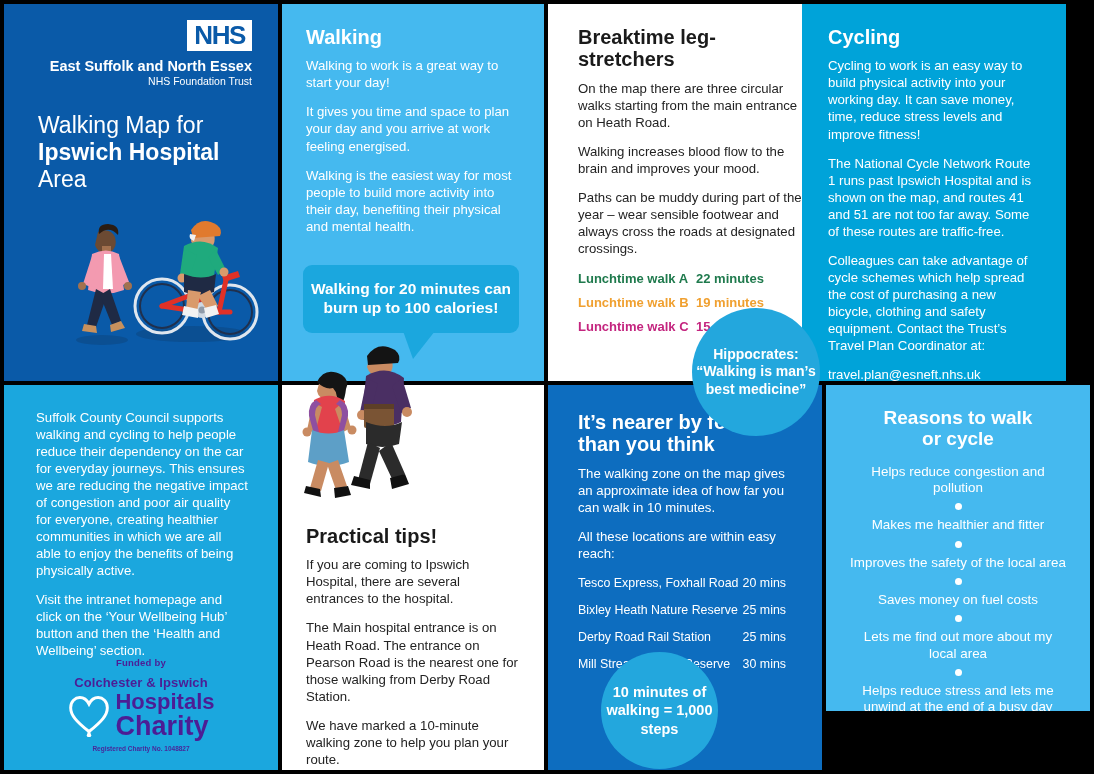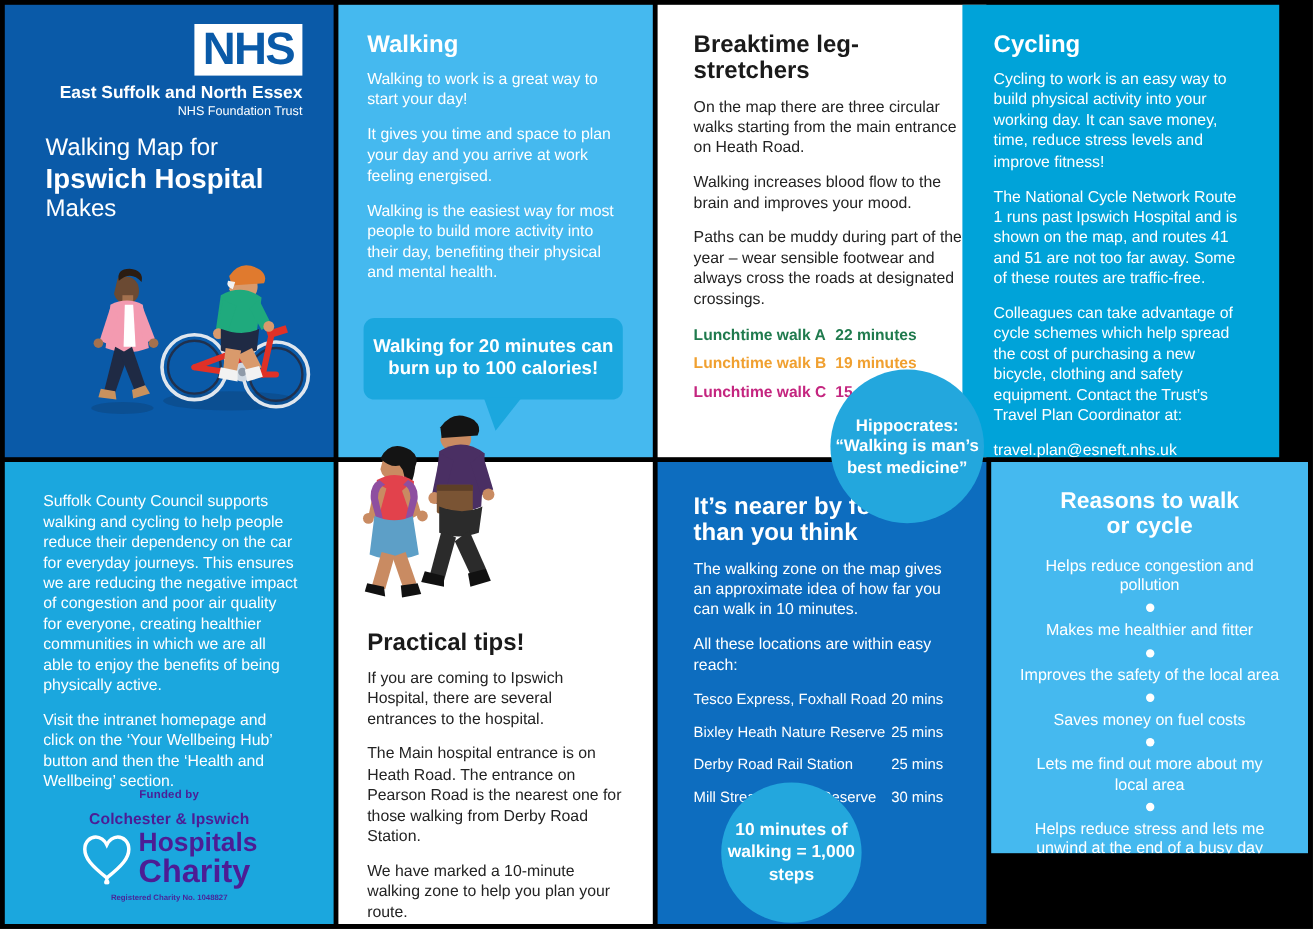--- a/index.html
+++ b/index.html
@@ -21,34 +21,34 @@
   #p-break{left:548px;top:4px;width:274px;height:377px;background:#ffffff;}
   #p-foot{left:548px;top:385px;width:274px;height:385px;background:#0d6dbf;}
 
   
   #p-cycling{left:802px;top:4px;width:264px;height:377px;background:#00a3d9;}
   #p-reasons{left:826px;top:385px;width:264px;height:326px;background:#45b9ef;}
 
   
   .h1{color:#fff;font-size:22px;font-weight:400;line-height:1.18;}
   .h1 b{font-weight:700;display:block;font-size:23px;}
-  .h1 .sm{font-weight:400;display:block;font-size:20px;}
+  .h1 .sm{font-weight:400;display:block;font-size:23px;}
 
   .sect-title{font-size:20px;font-weight:700;line-height:1.12;margin:0 0 9px 0;}
   .sect-title.white{color:#fff;}
   .sect-title.dark{color:#1a1a1a;}
 
   p.body{margin:0 0 12px 0;font-size:13.2px;line-height:1.29;}
   p.body.white{color:#fff;}
   p.body.dark{color:#232323;}
 
   
   .nhs-wrap{position:absolute;right:26px;top:16px;text-align:right;}
   .nhs-box{display:inline-block;background:#fff;color:#0a5aa8;font-weight:700;
-           font-size:38px;letter-spacing:-1.4px;padding:2px 7px 3px 7px;
+           font-size:26px;letter-spacing:-1.4px;padding:2px 7px 3px 7px;
            font-family:"Liberation Sans",sans-serif;line-height:1;}
   .nhs-trust{color:#fff;font-size:14.5px;font-weight:700;margin-top:7px;white-space:nowrap;}
   .nhs-sub{color:#fff;font-size:10.5px;font-weight:400;margin-top:1px;}
 
   
   #bubble{position:absolute;left:303px;top:265px;width:216px;height:68px;
           background:#1ba7de;border-radius:9px;display:flex;align-items:center;
           justify-content:center;text-align:center;}
   #bubble .txt{color:#fff;font-weight:700;font-size:15.5px;line-height:1.22;}
   #bubble:after{content:"";position:absolute;left:50%;bottom:-26px;
@@ -95,21 +95,21 @@
   <div class="panel" id="p-hero">
     <div class="nhs-wrap">
       <div class="nhs-box">NHS</div>
       <div class="nhs-trust">East Suffolk and North Essex</div>
       <div class="nhs-sub">NHS Foundation Trust</div>
     </div>
 
     <div class="h1" style="position:absolute;left:34px;top:108px;">
       <span class="sm">Walking Map for</span>
       <b>Ipswich Hospital</b>
-      <span class="sm">Makes</span>
+      <span class="sm">Area</span>
     </div>
 
     <svg style="position:absolute;left:30px;top:190px;" width="230" height="160" viewBox="0 0 230 160">
 
       <ellipse cx="68" cy="146" rx="26" ry="5" fill="#0b4f92"></ellipse>
       <ellipse cx="158" cy="140" rx="56" ry="8" fill="#0b4f92"></ellipse>
 
       <path d="M64 38 q12 -5 17 5 q3 11 -5 15 q-12 3 -15 -7 z" fill="#6b4a33"></path>
       <path d="M65 40 q10 -9 19 1 q2 -10 -10 -11 q-11 0 -9 10 z" fill="#2b1c12"></path>
       <rect x="68" y="52" width="9" height="9" fill="#a3714e"></rect>

